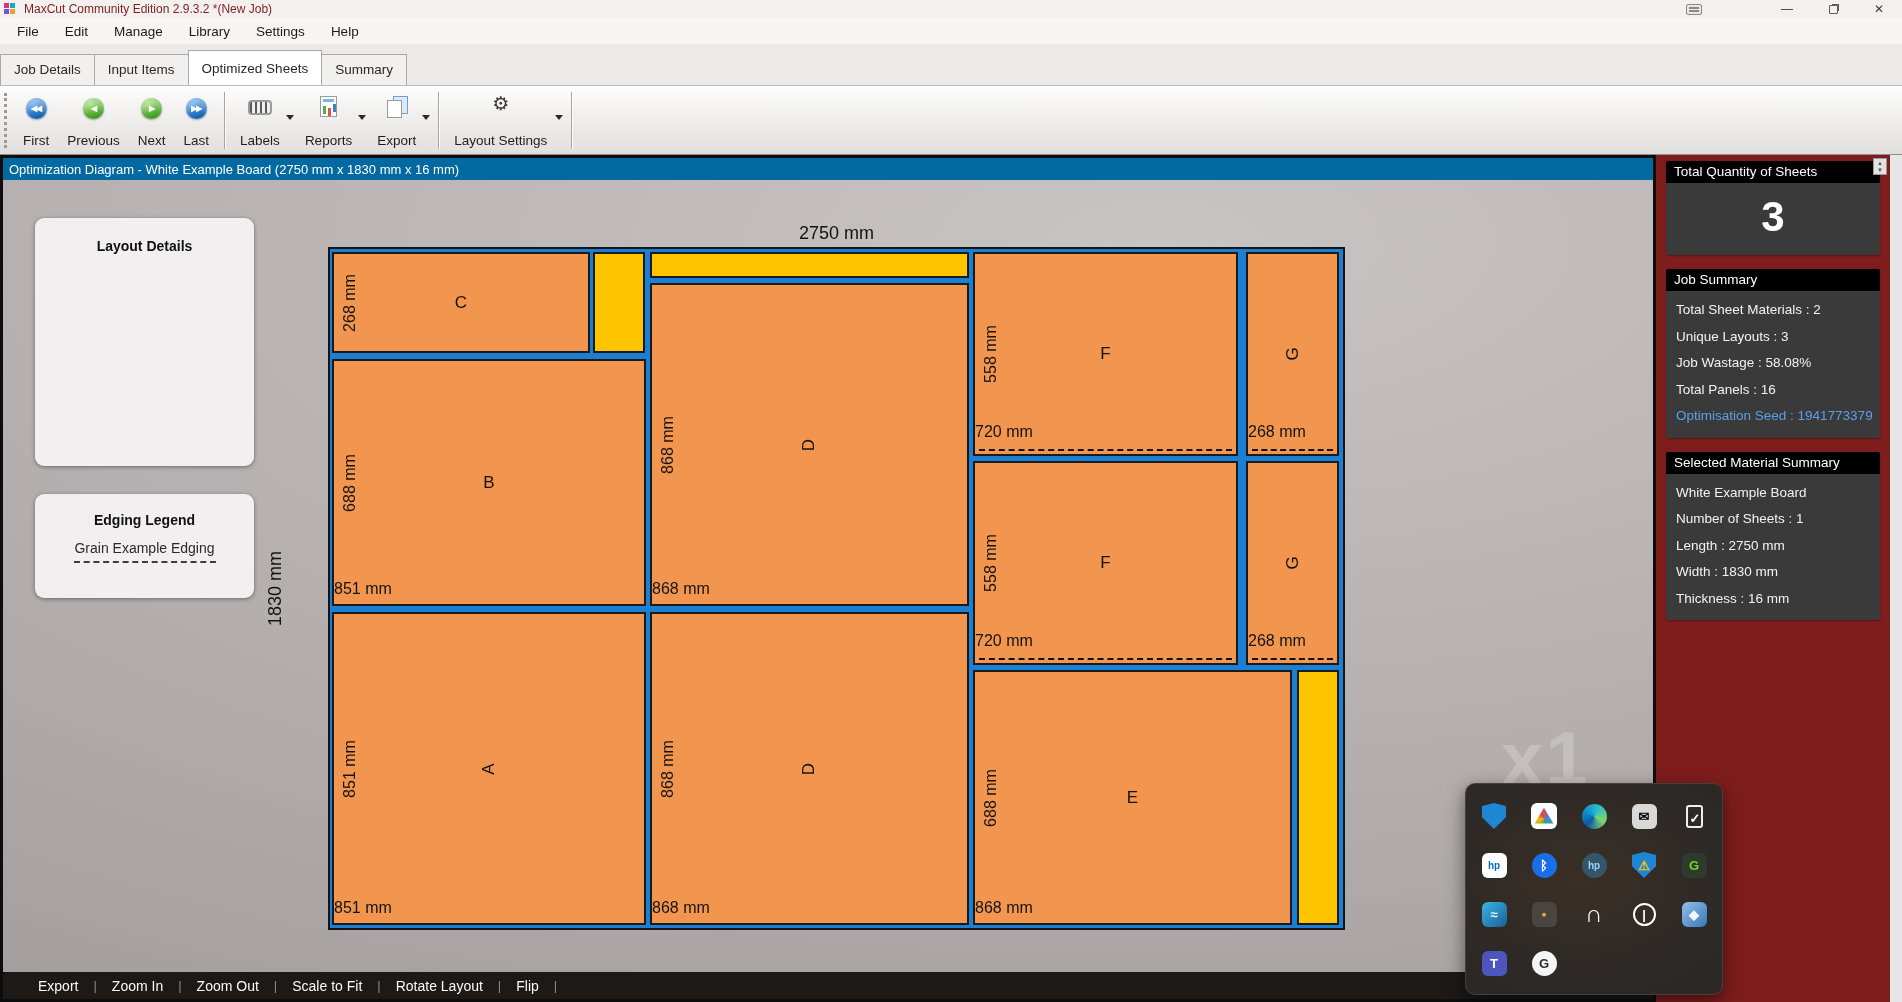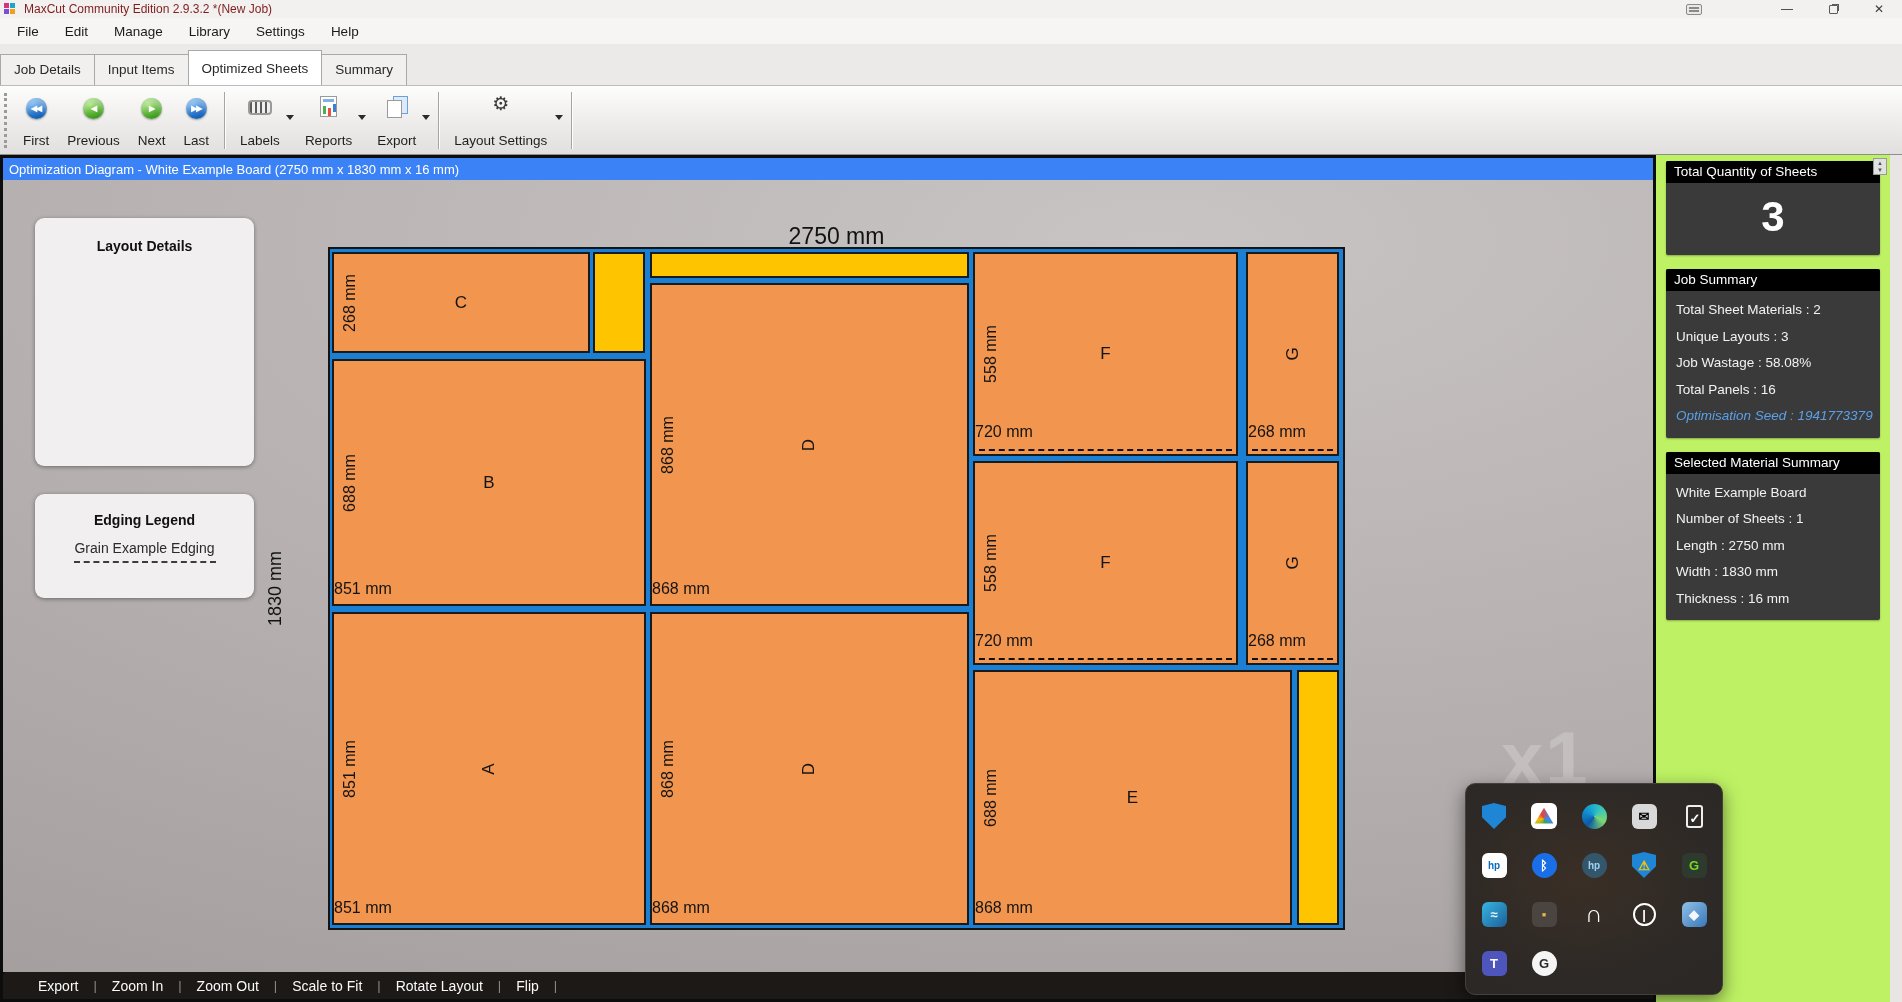--- a/index.html
+++ b/index.html
@@ -49,63 +49,63 @@
   .ic-reports::before{content:""; position:absolute; left:2px; top:2px; right:2px; height:3px; background:#7fb2e5;}
   .ic-reports::after{content:""; position:absolute; left:2px; bottom:2px; width:3px; height:8px; background:#4caf50; box-shadow:5px 2px 0 #e5533c, 10px -2px 0 #3f7fd0;}
   .ic-export { width:20px; height:21px; margin-top:4px; position:relative; }
   .ic-export::before{content:""; position:absolute; left:6px; top:0; width:13px; height:16px; background:#dceafc; border:1px solid #6d9fd8;}
   .ic-export::after{content:""; position:absolute; left:0; top:4px; width:13px; height:16px; background:#fff; border:1px solid #9a9a9a;}
   .ic-gear { font-size:19px; color:#3a3a3a; margin-top:2px; line-height:20px; }
 
   
   .main { position:absolute; left:0; top:155px; width:1902px; height:847px; display:flex; }
   .diagram-panel { width:1656px; height:847px; background:#0d0d0d; border:3px solid #0d0d0d; display:flex; flex-direction:column; }
-  .diag-header { height:22px; background:#3b82f6; color:#fff; font-size:13px; display:flex; align-items:center; padding-left:6px; }
+  .diag-header { height:22px; background:#0369a1; color:#fff; font-size:13px; display:flex; align-items:center; padding-left:6px; }
   .canvas { position:relative; flex:1; background:radial-gradient(140% 120% at 70% 8%, #c9c4c4 0%, #b2acac 60%, #a19b9b 100%); overflow:hidden; }
   .bottombar { height:27px; background:#1c1917; display:flex; align-items:center; padding-left:20px; border-radius:4px 4px 0 0; }
   .bb-item { color:#fafafa; font-size:14px; padding:0 15px; }
   .bb-sep { color:#8a8a8a; font-size:13px; }
 
   
   .card { position:absolute; background:#f1efef; border-radius:9px; box-shadow:0 1px 4px rgba(0,0,0,.4); }
   .card-title { font-size:14px; font-weight:bold; color:#111; text-align:center; }
   #layout-details { left:32px; top:38px; width:219px; height:248px; padding:20px 16px 0 16px; }
   #layout-details .card-title { margin-bottom:14px; }
   .ld-row { font-size:13.5px; color:#1c1c1c; line-height:32.5px; white-space:nowrap; }
   .ld-row.accent { color:#2b2bd6; }
   #edging-legend { left:32px; top:314px; width:219px; height:104px; padding:18px 16px 0 16px; }
   .edge-entry { font-size:14px; color:#2b2b2b; text-align:center; margin-top:12px; }
   .edge-dashes { width:142px; margin:5px auto 0 auto; border-top:2.5px dashed #3c3c3c; }
 
   
-  .sheet-width-label { position:absolute; left:325px; top:43px; width:1017px; text-align:center; font-size:23px; color:#121212; }
+  .sheet-width-label { position:absolute; left:325px; top:43px; width:1017px; text-align:center; font-size:18px; color:#121212; }
   .sheet-height-label { position:absolute; left:263px; top:62px; width:20px; height:693px; display:flex; align-items:center; justify-content:center; }
   .sheet-height-label span { transform:rotate(-90deg); font-size:18px; color:#121212; white-space:nowrap; }
   #sheet { position:absolute; left:325px; top:67px; width:1017px; height:683px; background:#1b7fd4; border:2px solid #141414; }
   .panel { position:absolute; background:#f2954e; border:2px solid #1a1a1a; }
   .waste { position:absolute; background:#ffc400; border:2px solid #1a1a1a; }
   .panel-letter { position:absolute; left:0; top:0; right:0; bottom:0; display:flex; align-items:center; justify-content:center; font-size:17px; color:#141414; }
   .panel-letter.rot span { transform:rotate(-90deg); display:block; }
   .dim-left { position:absolute; left:2px; top:0; bottom:0; width:28px; display:flex; align-items:center; justify-content:center; }
   .dim-left span { transform:rotate(-90deg); white-space:nowrap; font-size:16px; color:#141414; }
   .dim-bottom { position:absolute; left:0; right:0; bottom:6px; text-align:left; font-size:16px; color:#141414; }
   .dim-bottom.lifted { bottom:13px; }
   .edging-line { position:absolute; left:4px; right:4px; bottom:3px; border-top:2.5px dashed #111; }
 
   .watermark { position:absolute; left:1498px; top:535px; font-size:76px; font-weight:bold; color:#c7c2c2; opacity:.85; letter-spacing:2px; }
 
   
-  .sidebar { width:234px; height:847px; background:#bef264; position:relative; padding:6px 10px 0 10px; }
+  .sidebar { width:234px; height:847px; background:#7f1d1d; position:relative; padding:6px 10px 0 10px; }
   .side-spinner { position:absolute; right:3px; top:3px; width:14px; height:17px; background:#e2e2e2; border:1px solid #9a9a9a; font-size:6px; color:#555; display:flex; flex-direction:column; align-items:center; justify-content:center; line-height:7px; }
   .side-card { background:#3a3a3a; border-radius:2px; margin-bottom:14px; overflow:hidden; box-shadow:0 1px 2px rgba(0,0,0,.3); }
   .side-card-header { background:#000; color:#fff; font-size:13.5px; padding:3px 8px 4px 8px; }
   .big-value { color:#fff; font-size:42px; font-weight:bold; text-align:center; padding:10px 0 14px 0; }
   .side-rows { padding:6px 0 8px 0; }
   .side-row { color:#f2f2f2; font-size:13.5px; padding:0 10px; line-height:26.5px; white-space:nowrap; }
-  .side-row.accent { color:#5aa0e8;font-style:italic; }
+  .side-row.accent { color:#5aa0e8; }
 
   
   .tray-popup { position:absolute; left:1465px; top:783px; width:258px; height:212px; z-index:50;
                 background:radial-gradient(90% 80% at 45% 45%, #3a2f26 0%, #2d2926 60%, #2a2724 100%);
                 border:1px solid #45403c; border-radius:10px; box-shadow:0 6px 18px rgba(0,0,0,.5); }
   .tray-cell { position:absolute; width:40px; height:40px; display:flex; align-items:center; justify-content:center; }
   .ti { display:flex; align-items:center; justify-content:center; font-weight:bold; }
   .ti.shape-circle { width:25px; height:25px; border-radius:50%; }
   .ti.shape-rounded { width:25px; height:25px; border-radius:6px; }
   .ti.shape-shield { width:24px; height:26px; clip-path:polygon(50% 0%, 100% 12%, 100% 55%, 50% 100%, 0% 55%, 0% 12%); }

